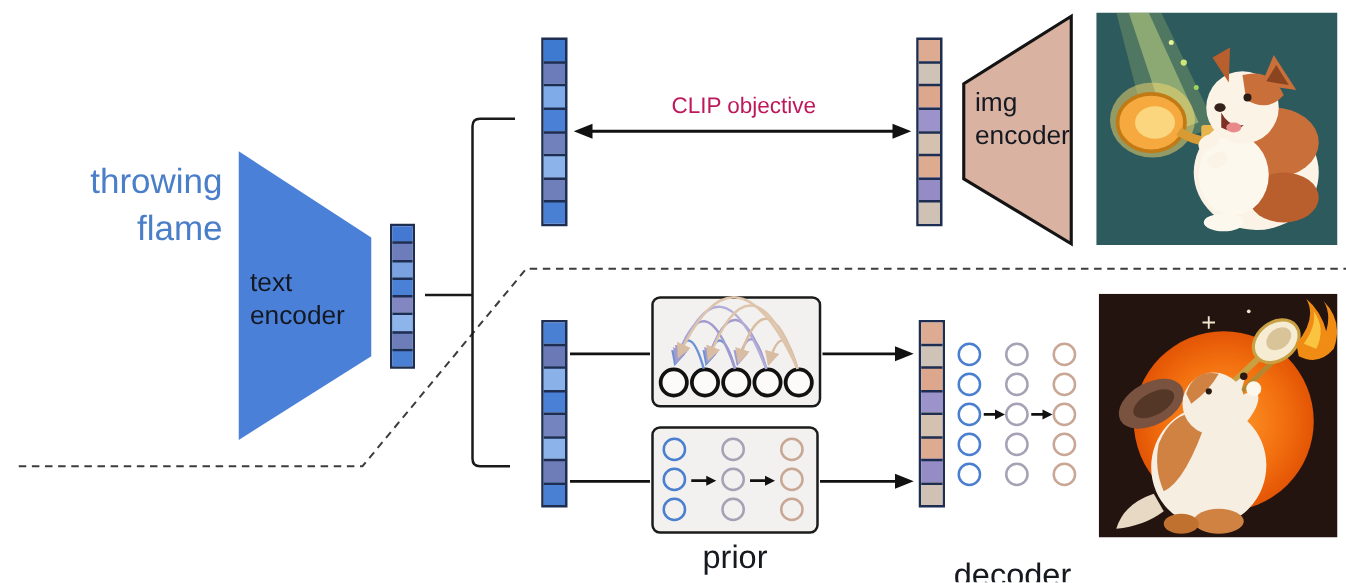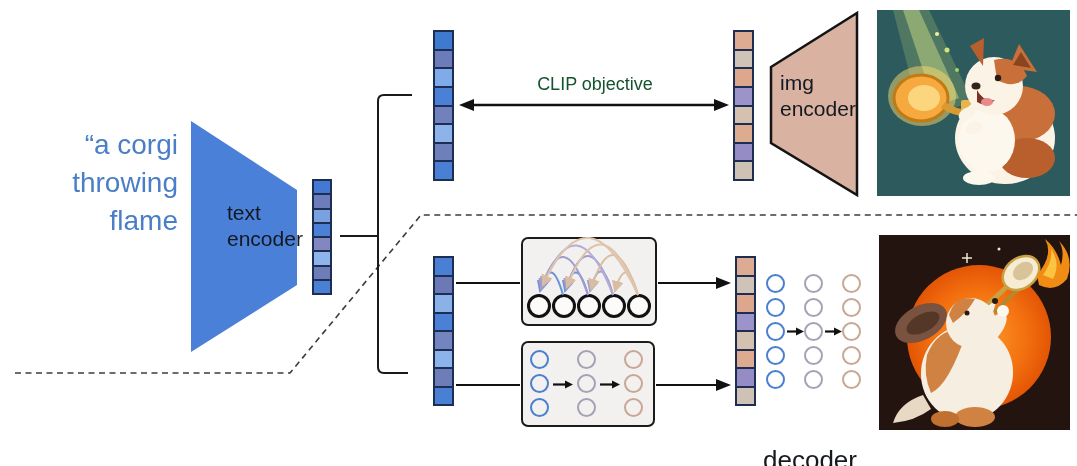--- a/index.html
+++ b/index.html
@@ -5,24 +5,24 @@
   html,body{margin:0;padding:0;background:#ffffff;}
   #canvas{
     position:relative;width:1077px;height:466px;background:#ffffff;overflow:hidden;
     font-family:"Liberation Sans",sans-serif;
   }
   .abs{position:absolute;}
   
   #prompt{left:0;top:126px;width:178px;text-align:right;font-size:28px;line-height:38px;font-weight:500;}
   
   .enc-label{font-size:21px;line-height:26px;font-weight:500;color:#141821;}
-  #text-encoder-label{left:200px;top:200px;width:92px;margin-left:27px;}
+  #text-encoder-label{left:200px;top:214px;width:92px;}
   #img-encoder-label{left:780px;top:70px;width:84px;}
   
-  #clip-objective-label{left:500px;top:74px;width:190px;text-align:center;font-size:18px;font-weight:500;color:#14532d;}
+  #clip-objective-label{left:500px;top:74px;width:190px;text-align:center;font-size:18px;font-weight:500;color:#be185d;}
   
   .big-label{font-size:26px;font-weight:500;color:#16191e;text-align:center;}
   #prior-label{left:528px;top:430px;width:120px;}
   #decoder-label{left:750px;top:445px;width:120px;}
   
   .stack{display:flex;flex-direction:column;border:2px solid #1d2e52;box-sizing:border-box;background:#fff;}
   .stack .cell{flex:1;}
   .stack .cell + .cell{border-top:2px solid #1d2e52;}
   #stack-text-output{left:312px;top:179px;width:20px;height:116px;}
   #stack-clip-text{left:433px;top:30px;width:21px;height:151px;}
@@ -47,21 +47,20 @@
   .artwork{display:block;}
   #clip-image-art{left:877px;top:10px;}
   #generated-image-art{left:879px;top:235px;}
 </style>
 </head>
 <body>
 
 <div id="canvas">
 
   <div id="prompt" class="abs" style="color: rgb(74, 126, 200);">
-    <div>“a corgi</div>
     <div>throwing</div>
     <div>flame</div>
   </div>
 
   <svg class="abs" style="left:184px;top:118px;" width="116" height="237">
     <polygon points="7,3 113,72 113,167 7,234" stroke-width="2.5" fill="#4a80d8"></polygon>
   </svg>
   <div id="text-encoder-label" class="abs enc-label">text encoder</div>
 
   <div id="stack-text-output" class="abs stack">
@@ -177,20 +176,21 @@
       </div>
       <div class="ccol">
         <div class="circ" style="border-color: rgb(200, 167, 149);"></div>
         <div class="circ" style="border-color: rgb(200, 167, 149);"></div>
         <div class="circ" style="border-color: rgb(200, 167, 149);"></div>
         <div class="circ" style="border-color: rgb(200, 167, 149);"></div>
         <div class="circ" style="border-color: rgb(200, 167, 149);"></div>
       </div>
     </div>
 
+  <div id="prior-label" class="abs big-label">prior</div>
   <div id="decoder-label" class="abs big-label">decoder</div>
 
   <svg id="clip-image-art" class="abs artwork" width="193" height="186" viewBox="0 0 193 186">
     <rect width="193" height="186" fill="#2d5a5d"></rect>
     <g>
       <polygon points="16,0 52,0 96,92 44,108" fill="#8fae6b" opacity="0.35"></polygon>
       <polygon points="26,0 42,0 82,88 58,96" fill="#d8e48a" opacity="0.45"></polygon>
       <circle cx="70" cy="40" r="2.5" fill="#cfe57a"></circle>
       <circle cx="80" cy="60" r="2" fill="#9fd45f"></circle>
       <circle cx="60" cy="24" r="2" fill="#e8f29a"></circle>

